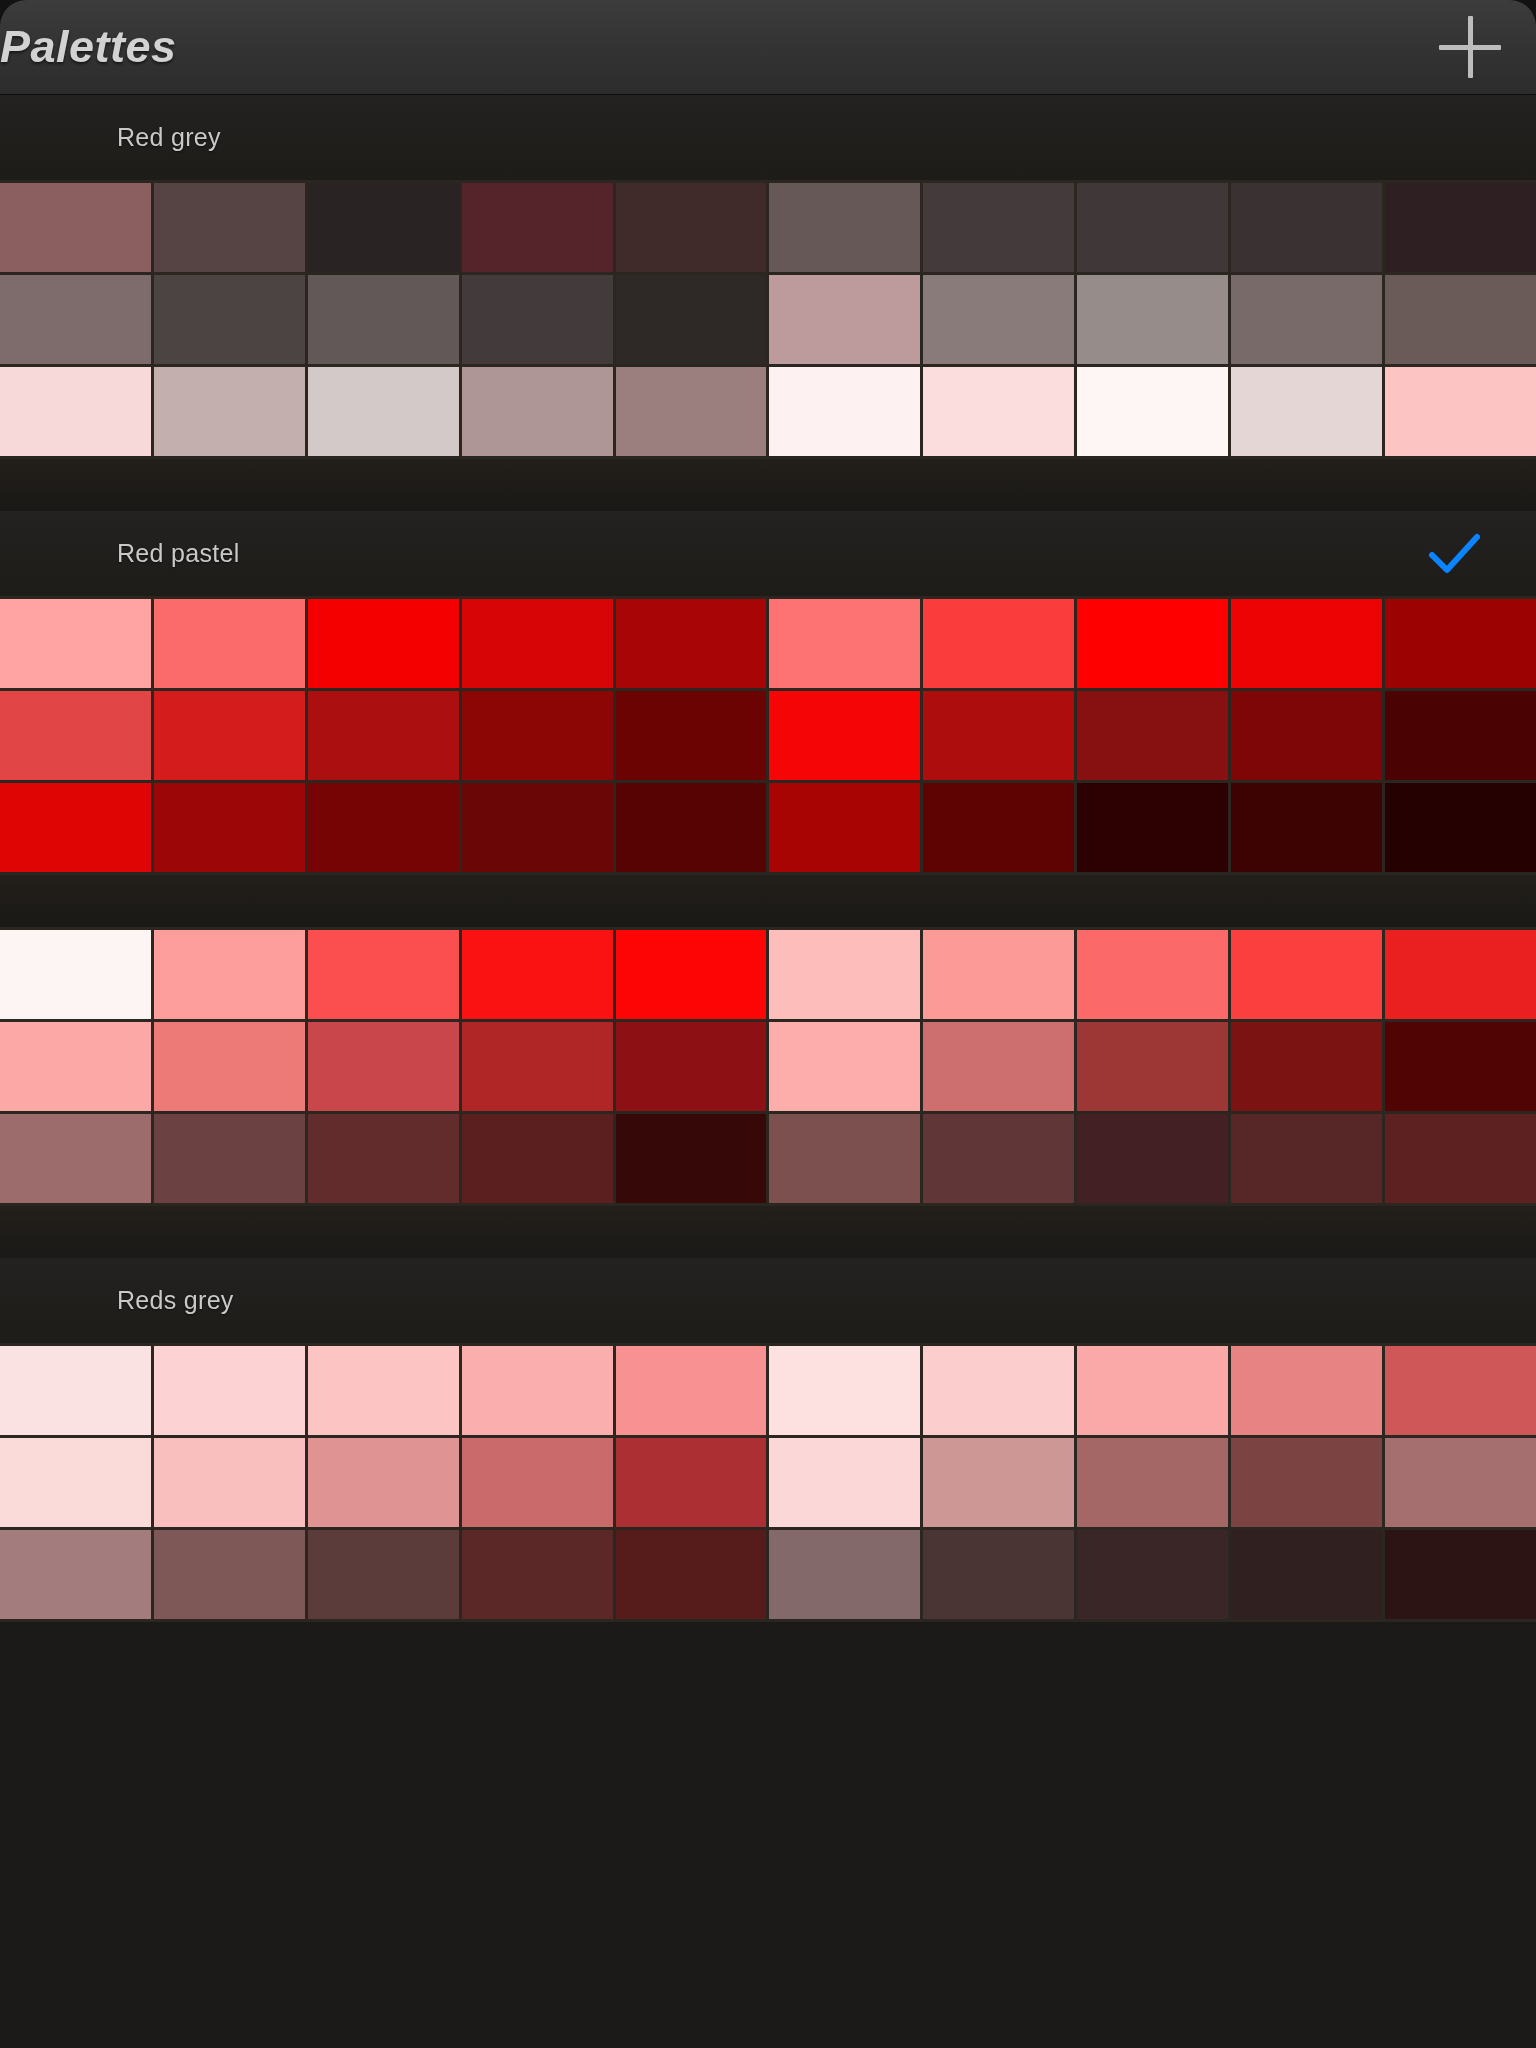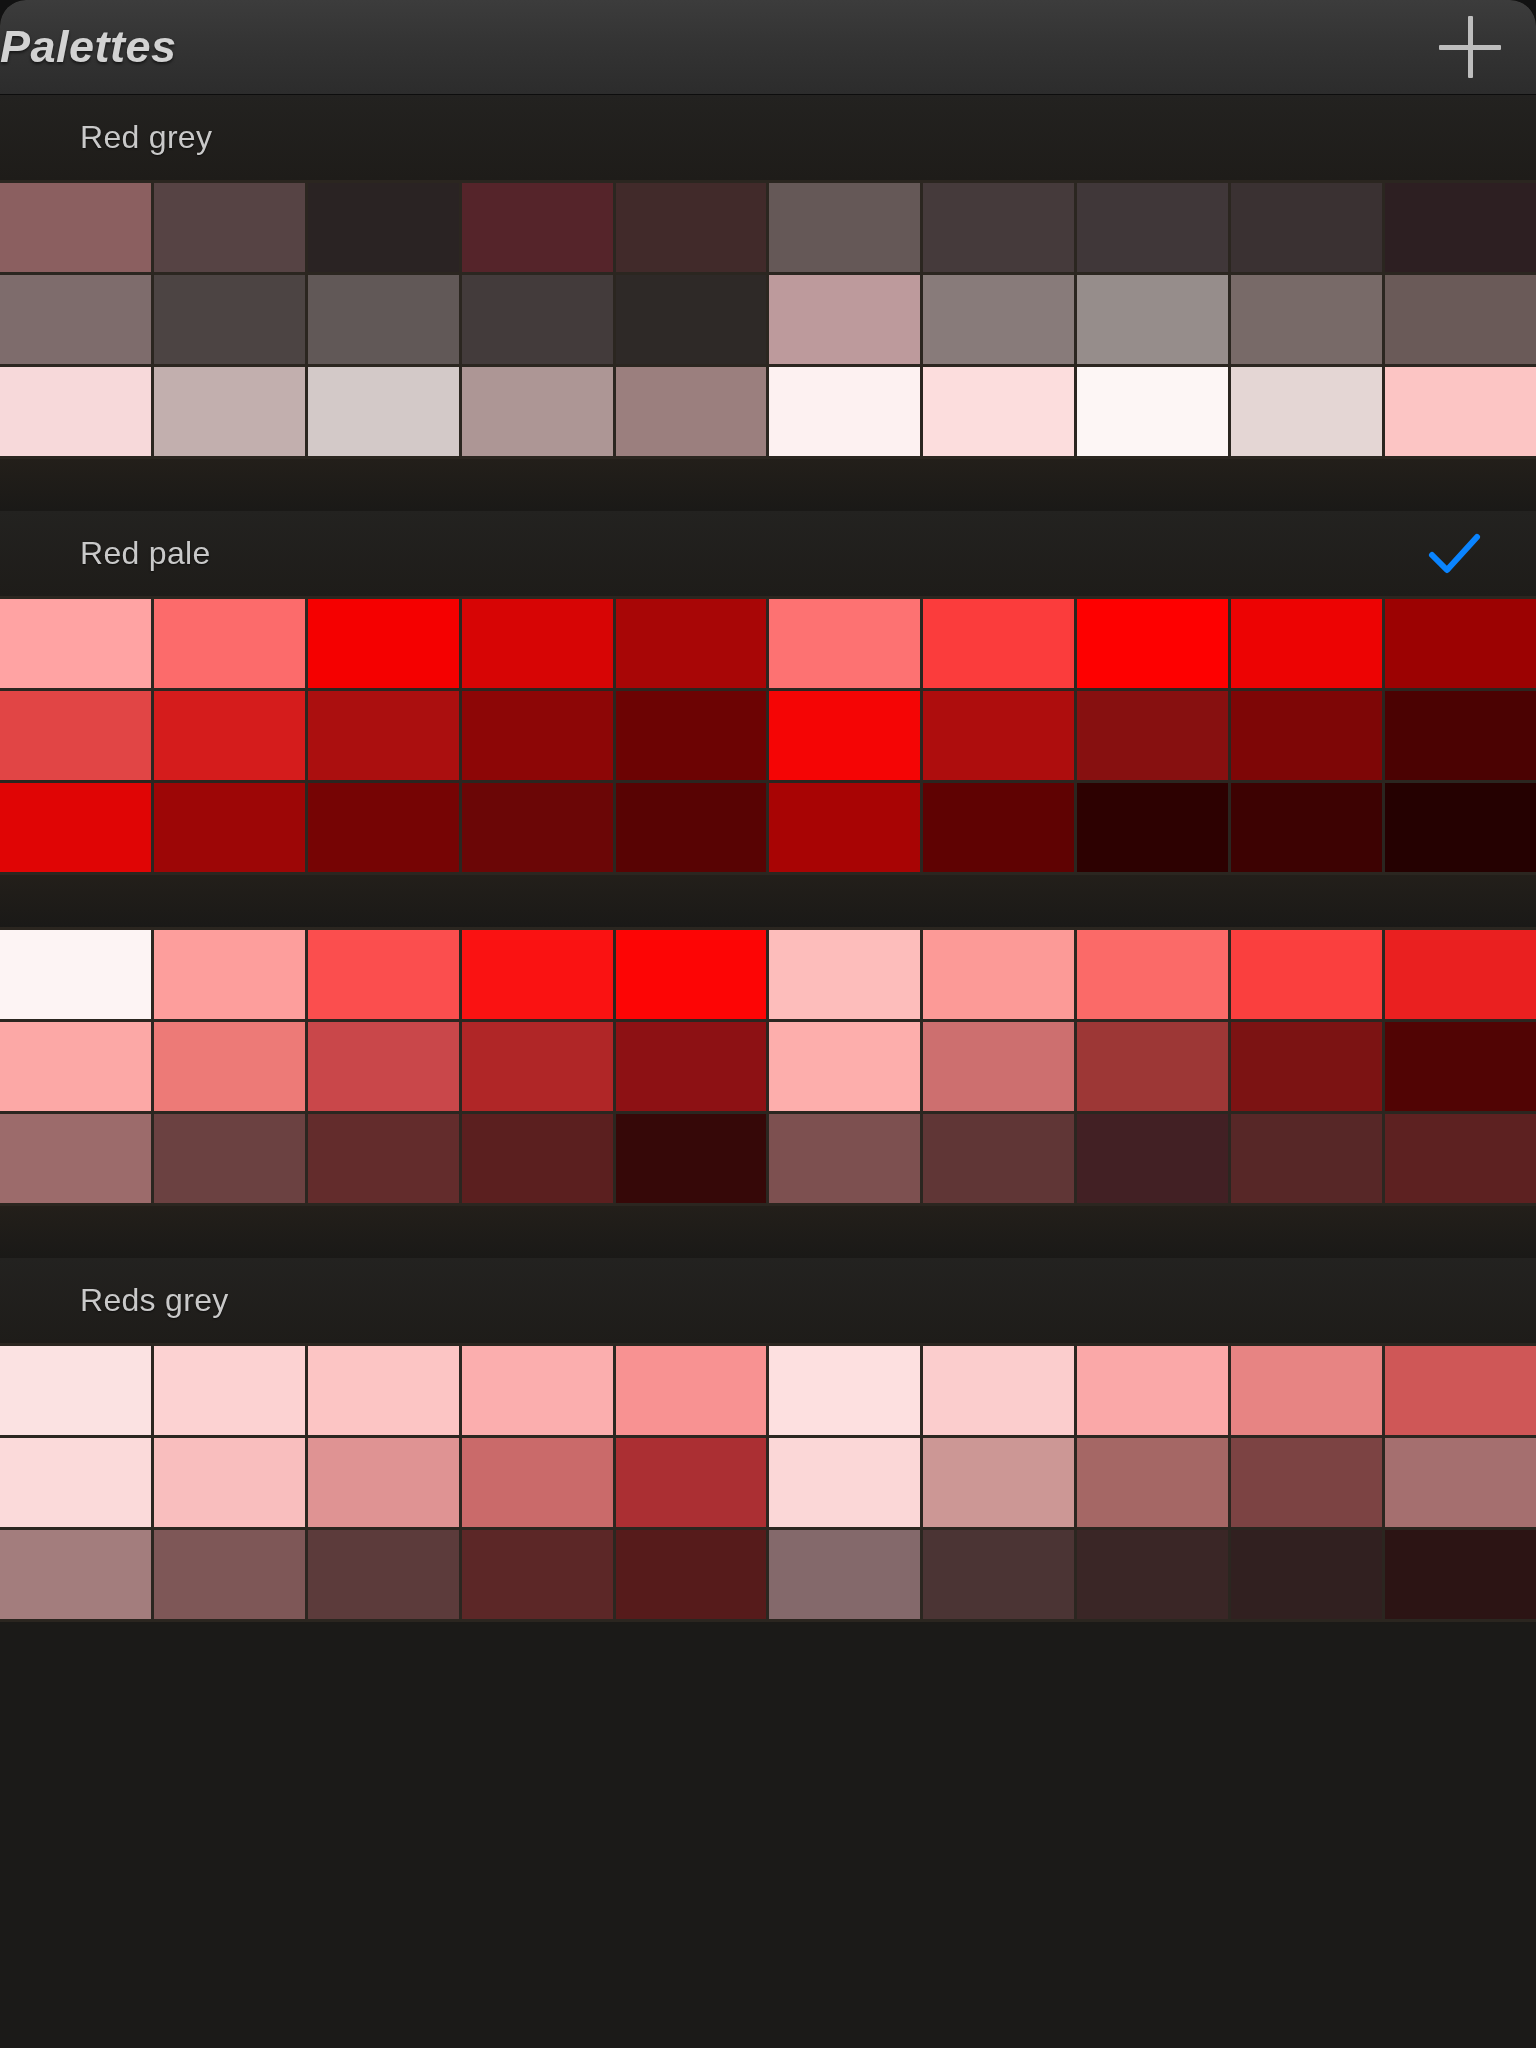--- a/index.html
+++ b/index.html
@@ -77,24 +77,25 @@
   }
   .palette-head {
     position: relative;
     height: 85px;
     display: flex;
     align-items: center;
     padding: 0 32px 0 80px;
     background: linear-gradient(180deg, #232220 0%, #1e1c19 100%);
   }
   .palette-name {
-    font-size: 32px;
+    font-size: 25px;
     color: #c9c9c9;
     letter-spacing: 0.3px;
     text-shadow: 0 1px 2px rgba(0,0,0,.6);
+    margin-left: 37px;
   }
   .check {
     position: absolute;
     right: 52px;
     top: 50%;
     transform: translateY(-50%);
     width: 60px;
     height: 60px;
   }
   .check svg { display: block; width: 100%; height: 100%; }
@@ -163,21 +164,21 @@
           <div class="swatch" title="#fdf1f1" style="background: rgb(253, 241, 241);"></div>
           <div class="swatch" title="#fcdddd" style="background: rgb(252, 221, 221);"></div>
           <div class="swatch" title="#fdf6f5" style="background: rgb(253, 246, 245);"></div>
           <div class="swatch" title="#e4d6d4" style="background: rgb(228, 214, 212);"></div>
           <div class="swatch" title="#fcc5c4" style="background: rgb(252, 197, 196);"></div>
         </div>
       </div>
       <div class="palette-gap"></div>
       <div class="palette">
         <div class="palette-head">
-          <span class="palette-name">Red pale</span>
+          <span class="palette-name">Red pastel</span>
           <span class="check">
             <svg viewBox="0 0 60 60">
               <polyline points="8,31 23,46 53,13" fill="none" stroke="#0a84ff" stroke-width="6" stroke-linecap="round" stroke-linejoin="round"></polyline>
             </svg>
           </span>
         </div>
         <div class="swatch-grid">
           <div class="swatch" title="#ffa3a3" style="background: rgb(255, 163, 163);"></div>
           <div class="swatch" title="#fc6b6b" style="background: rgb(252, 107, 107);"></div>
           <div class="swatch" title="#f50000" style="background: rgb(245, 0, 0);"></div>

